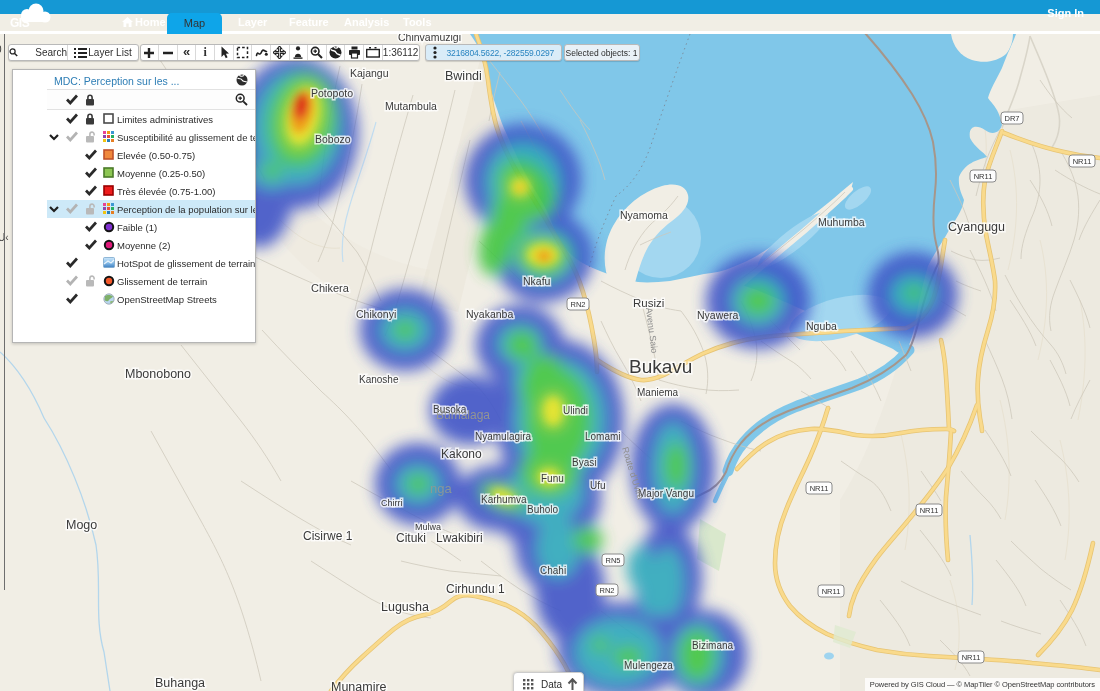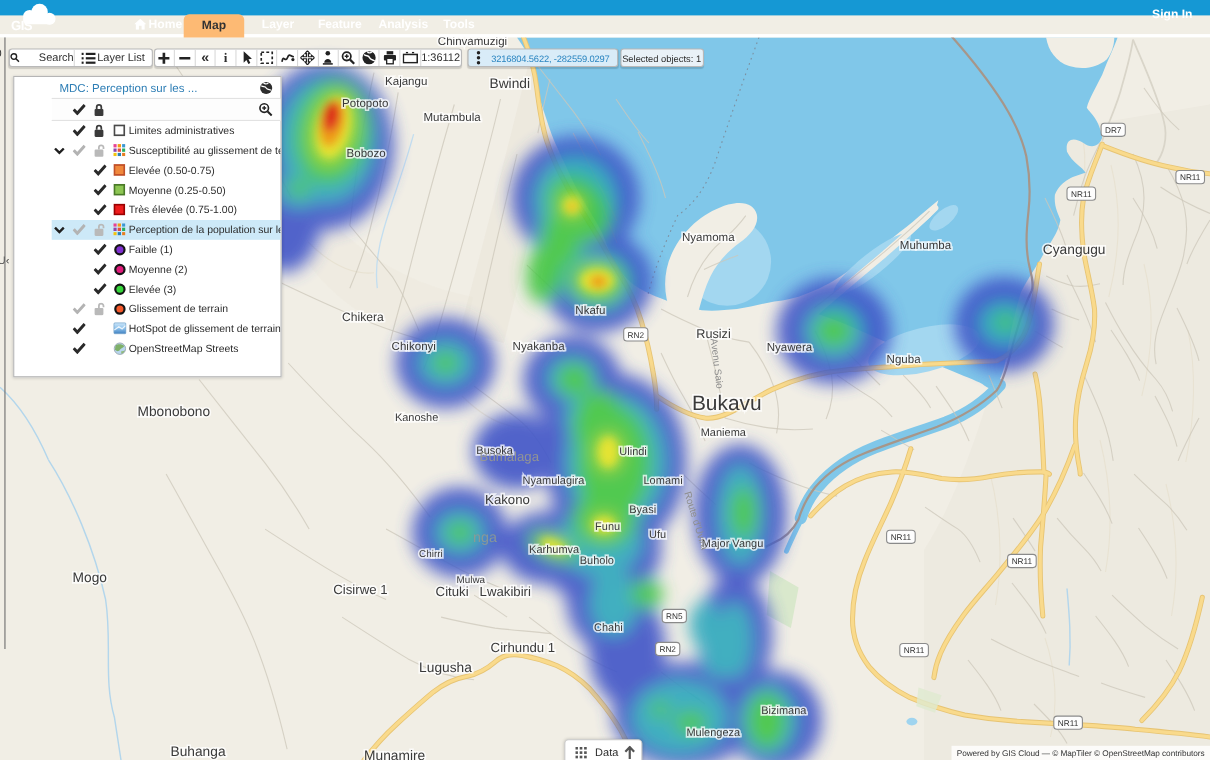--- a/index.html
+++ b/index.html
@@ -3,21 +3,21 @@
 <meta charset="utf-8">
 <style>
   * { margin:0; padding:0; box-sizing:border-box; }
   html,body { width:1100px; height:691px; overflow:hidden; }
   body { font-family:"Liberation Sans", sans-serif; position:relative; background:#f1eee5; }
   #map { position:absolute; left:0; top:0; width:935px; height:691px; }
   
   #topbar { position:absolute; left:0; top:0; width:1100px; height:14px; background:#1598d4; z-index:30; }
   #whitestrip { position:absolute; left:0; top:31px; width:1100px; height:3px; background:#ffffff; z-index:30; }
   .menuitem { position:absolute; top:16px; color:#ffffff; font-size:11px; font-weight:bold; }
-  #maptab { position:absolute; left:167px; top:13px; width:55px; height:21px; background:#fdba74; border-radius:5px 5px 0 0; z-index:31; text-align:center; color:#333; font-size:11px; font-weight:bold; line-height:21px; }
+  #maptab { position:absolute; left:167px; top:13px; width:55px; height:21px; background:#0ea5e9; border-radius:5px 5px 0 0; z-index:31; text-align:center; color:#333; font-size:11px; font-weight:normal; line-height:21px; }
   #signin { position:absolute; right:16px; top:7px; color:#fff; font-size:11px; font-weight:bold; }
   
   #toolbar { position:absolute; left:8px; top:44px; height:18px; z-index:25; display:flex; }
   .tbox { background:#fff; border:1px solid #b9b9b9; border-radius:3px; height:17px; display:flex; align-items:center; box-shadow:0 1px 1px rgba(0,0,0,0.15); white-space:nowrap; overflow:hidden; }
   .tcell { height:15px; display:flex; align-items:center; justify-content:center; border-right:1px solid #d9d9d9; color:#2f2f2f; }
   .tcell:last-child { border-right:none; }
   
   #panel { position:absolute; left:12px; top:69px; width:244px; height:274px; background:#fff; border:1px solid #b5b5b5; box-shadow:0 1px 3px rgba(0,0,0,0.2); z-index:20;padding-left:34px; }
   #panelhead { height:20px; border-bottom:1px solid #e2e2e2; position:relative; }
   #panelhead .t { position:absolute; left:7px; top:5px; font-size:10.5px; color:#2e7eb5; }
@@ -601,57 +601,48 @@
     <div class="prow" style="">
       <svg style="left:38px;" class="ico" width="12" height="11" viewBox="0 0 12 11">
         <path d="M1 5.5 L4.3 9 L11 1.5" stroke="#2a2a2a" stroke-width="2.7" fill="none"></path>
       </svg>
       <svg style="left:56px;" class="ico" width="12" height="12" viewBox="0 0 12 12">
         <circle cx="6" cy="6" r="4.2" fill="#e01a7a" stroke="#141414" stroke-width="2"></circle>
       </svg>
       <div class="txt">Moyenne (2)</div>
     </div>
     <div class="prow" style="">
-      <svg style="left:38px;" class="ico" width="12" height="11" viewBox="0 0 12 11">
-        <path d="M1 5.5 L4.3 9 L11 1.5" stroke="#2a2a2a" stroke-width="2.7" fill="none"></path>
-      </svg>
-      <svg style="left:56px;" class="ico" width="12" height="12" viewBox="0 0 12 12">
-        <circle cx="6" cy="6" r="4.2" fill="#35d53a" stroke="#141414" stroke-width="2"></circle>
-      </svg>
-      <div class="txt">Elevée (3)</div>
-    </div>
-    <div class="prow" style="">
-      <svg style="left:19px;" class="ico" width="12" height="11" viewBox="0 0 12 11">
-        <path d="M1 5.5 L4.3 9 L11 1.5" stroke="#b3b3b3" stroke-width="2.7" fill="none"></path>
-      </svg>
-      <svg style="left:38px;" class="ico" width="11" height="12" viewBox="0 0 11 12">
-        <rect x="1" y="5" width="8" height="6.5" rx="1" fill="#b9b9b9"></rect>
-        <path d="M4.9 5 V3.2 a2.1 2.1 0 0 1 4.2 0 V4.4" stroke="#b9b9b9" stroke-width="1.6" fill="none"></path>
-      </svg>
-      <svg style="left:56px;" class="ico" width="12" height="12" viewBox="0 0 12 12">
-        <circle cx="6" cy="6" r="4.2" fill="#f4582a" stroke="#141414" stroke-width="2"></circle>
-      </svg>
-      <div class="txt">Glissement de terrain</div>
-    </div>
-    <div class="prow" style="">
       <svg style="left:19px;" class="ico" width="12" height="11" viewBox="0 0 12 11">
         <path d="M1 5.5 L4.3 9 L11 1.5" stroke="#2a2a2a" stroke-width="2.7" fill="none"></path>
       </svg>
       <svg style="left:56px;" class="ico" width="12" height="11" viewBox="0 0 12 11">
         <defs>
           <linearGradient id="hsg" x1="0" y1="0" x2="0" y2="1">
             <stop offset="0" stop-color="#cce6fa"></stop>
             <stop offset="0.5" stop-color="#8fc3ec"></stop>
             <stop offset="1" stop-color="#3e7fc1"></stop>
           </linearGradient>
         </defs>
         <rect x="0.5" y="0.5" width="11" height="10" rx="1" fill="url(#hsg)" stroke="#7aa7cc" stroke-width="0.8"></rect>
         <path d="M1 7 L5 4 L8 6 L11 3" stroke="#ffffff" stroke-width="1.2" fill="none" opacity="0.8"></path>
       </svg>
       <div class="txt">HotSpot de glissement de terrain</div>
+    </div>
+    <div class="prow" style="">
+      <svg style="left:19px;" class="ico" width="12" height="11" viewBox="0 0 12 11">
+        <path d="M1 5.5 L4.3 9 L11 1.5" stroke="#b3b3b3" stroke-width="2.7" fill="none"></path>
+      </svg>
+      <svg style="left:38px;" class="ico" width="11" height="12" viewBox="0 0 11 12">
+        <rect x="1" y="5" width="8" height="6.5" rx="1" fill="#b9b9b9"></rect>
+        <path d="M4.9 5 V3.2 a2.1 2.1 0 0 1 4.2 0 V4.4" stroke="#b9b9b9" stroke-width="1.6" fill="none"></path>
+      </svg>
+      <svg style="left:56px;" class="ico" width="12" height="12" viewBox="0 0 12 12">
+        <circle cx="6" cy="6" r="4.2" fill="#f4582a" stroke="#141414" stroke-width="2"></circle>
+      </svg>
+      <div class="txt">Glissement de terrain</div>
     </div>
     <div class="prow" style="">
       <svg style="left:19px;" class="ico" width="12" height="11" viewBox="0 0 12 11">
         <path d="M1 5.5 L4.3 9 L11 1.5" stroke="#2a2a2a" stroke-width="2.7" fill="none"></path>
       </svg>
       <svg style="left:56px;" class="ico" width="12" height="12" viewBox="0 0 12 12">
         <circle cx="6" cy="6" r="5.2" fill="#b8d6ee"></circle>
         <path d="M2 3 C4 1.5 8 1.5 10 3.5 C9 5.5 7 5 6 7 C5 9 3 8.5 1.5 7 Z" fill="#7fb069"></path>
         <path d="M7 8.5 C8.5 8 10 8.5 10.5 7 C10.8 8.5 9.5 10.5 7.5 10.8 Z" fill="#8fba78"></path>
         <circle cx="6" cy="6" r="5.2" fill="none" stroke="#9aa5ad" stroke-width="0.8"></circle>

